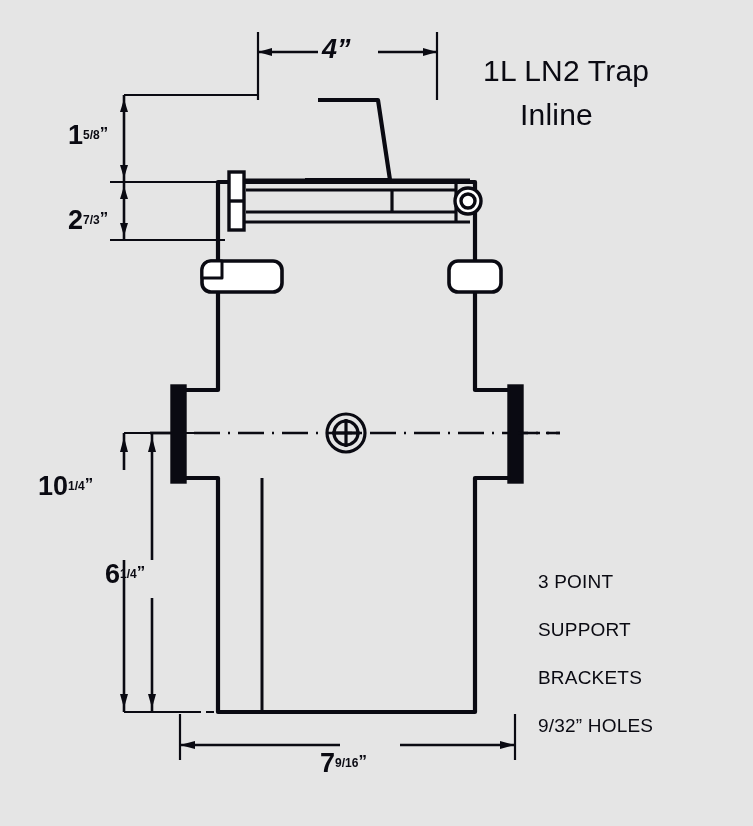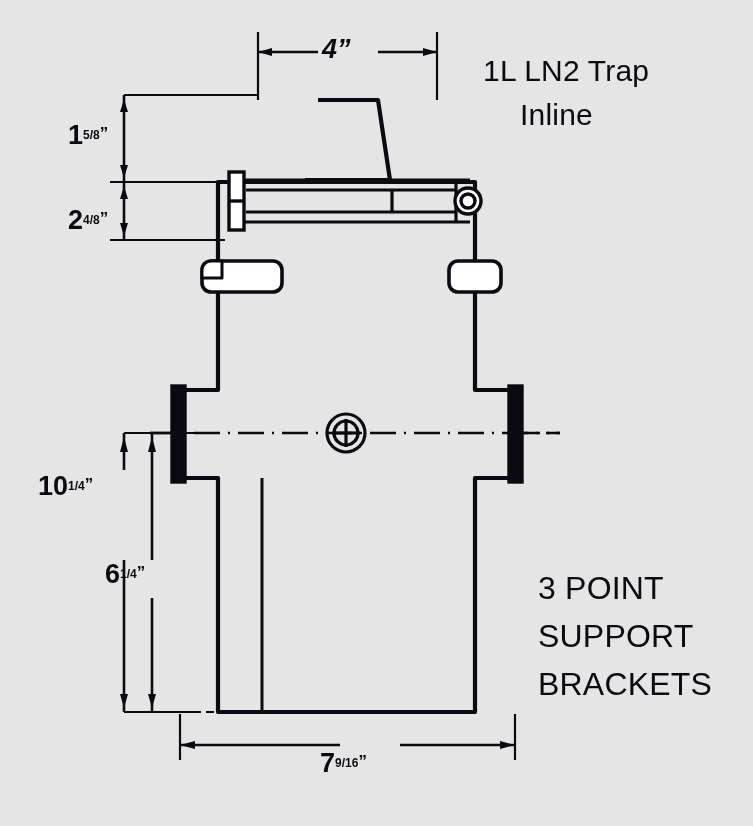--- a/index.html
+++ b/index.html
@@ -26,21 +26,21 @@
     position: absolute;
     color: #0a0a12;
     white-space: nowrap;
     line-height: 1;
   }
   .title-txt {
     font-size: 30px;
     letter-spacing: 0.2px;
   }
   .note-txt {
-    font-size: 32px;
+    font-size: 19px;
     letter-spacing: 0.2px;
     text-align: center;
   }
   .dim-txt {
     font-weight: bold;
     font-size: 27px;
   }
   .dim-txt .frac {
     font-size: 12px;
     vertical-align: 5px;
@@ -205,32 +205,33 @@
 
   <div class="lbl dim4" style="left:322px; top:36px;">
     <span>4</span><span class="inch">”</span>
   </div>
 
   <div class="lbl dim-txt" style="left:68px; top:122px;">
     <span>1</span><span class="frac">5/8</span><span class="inch">”</span>
   </div>
 
   <div class="lbl dim-txt" style="left:68px; top:207px;">
-    <span>2</span><span class="frac">4/8</span><span class="inch">”</span>
+    <span>2</span><span class="frac">7/3</span><span class="inch">”</span>
   </div>
 
   <div class="lbl dim-txt" style="left:38px; top:473px;">
     <span>10</span><span class="frac">1/4</span><span class="inch">”</span>
   </div>
 
   <div class="lbl dim-txt" style="left:105px; top:561px;">
     <span>6</span><span class="frac">1/4</span><span class="inch">”</span>
   </div>
 
   <div class="lbl dim-txt" style="left:320px; top:750px;text-align:right;">
     <span>7</span><span class="frac">9/16</span><span class="inch">”</span>
   </div>
 
   <div class="lbl note-txt" style="left:538px; top:572px;">3 POINT</div>
   <div class="lbl note-txt" style="left:538px; top:668px;">BRACKETS</div>
   <div class="lbl note-txt" style="left:538px; top:620px;">SUPPORT</div>
+  <div class="lbl note-txt" style="left:538px; top:716px;">9/32” HOLES</div>
 
 </div>
 
 </body></html>

